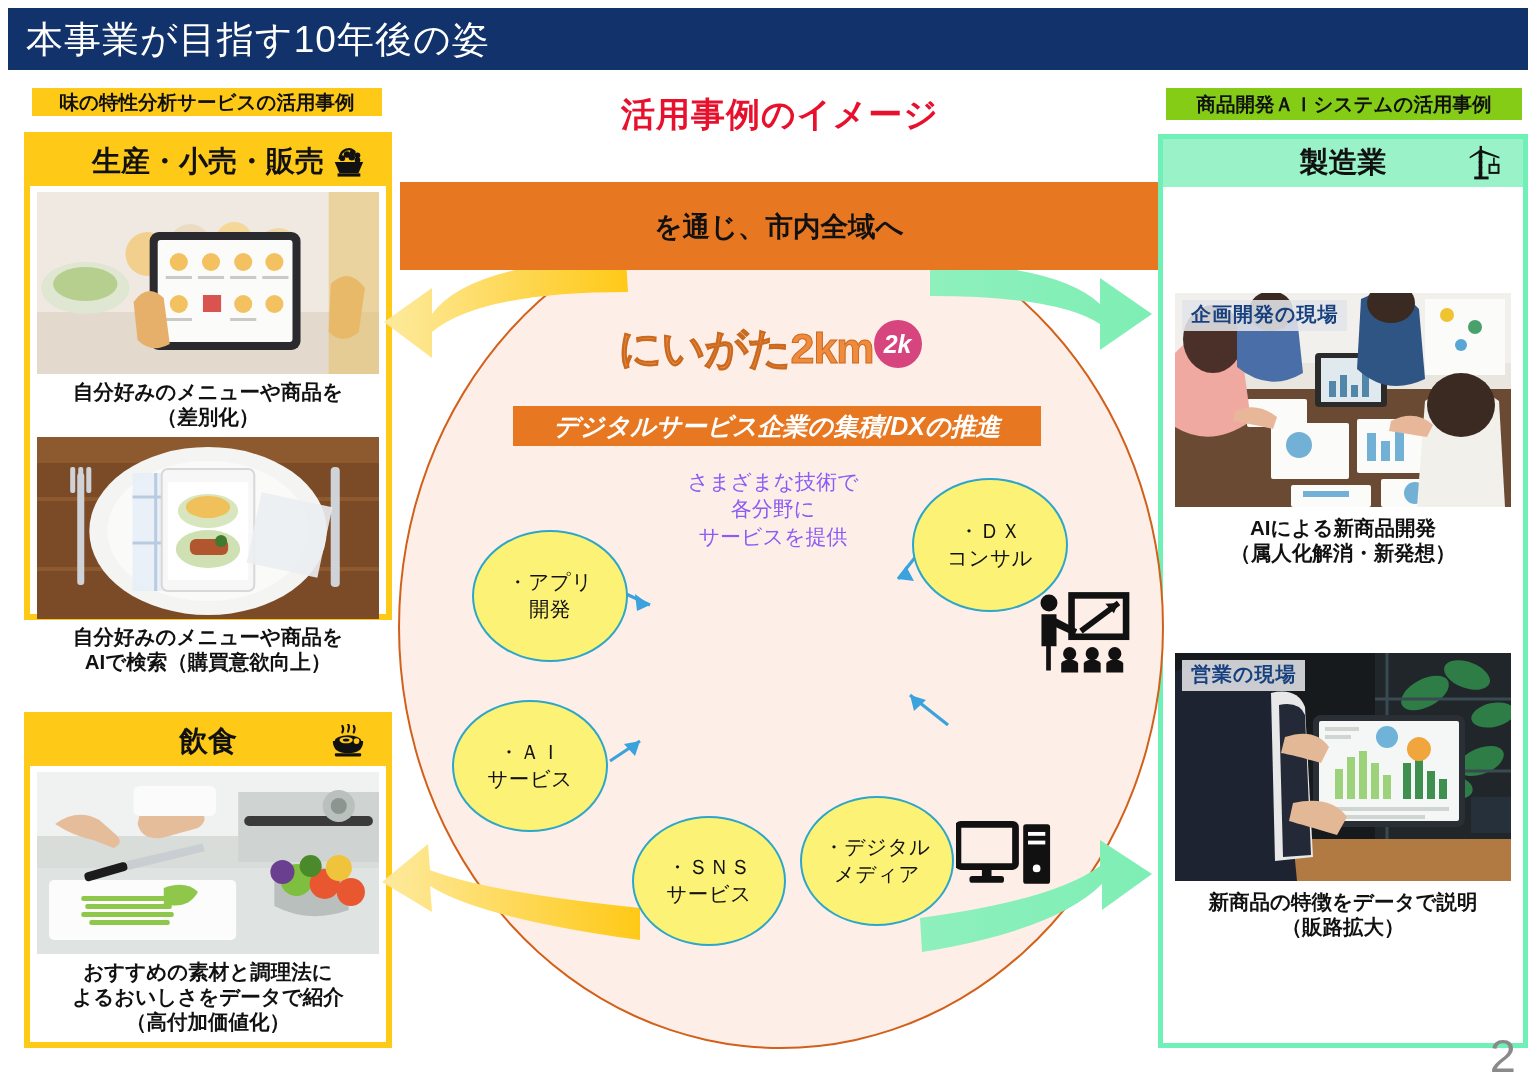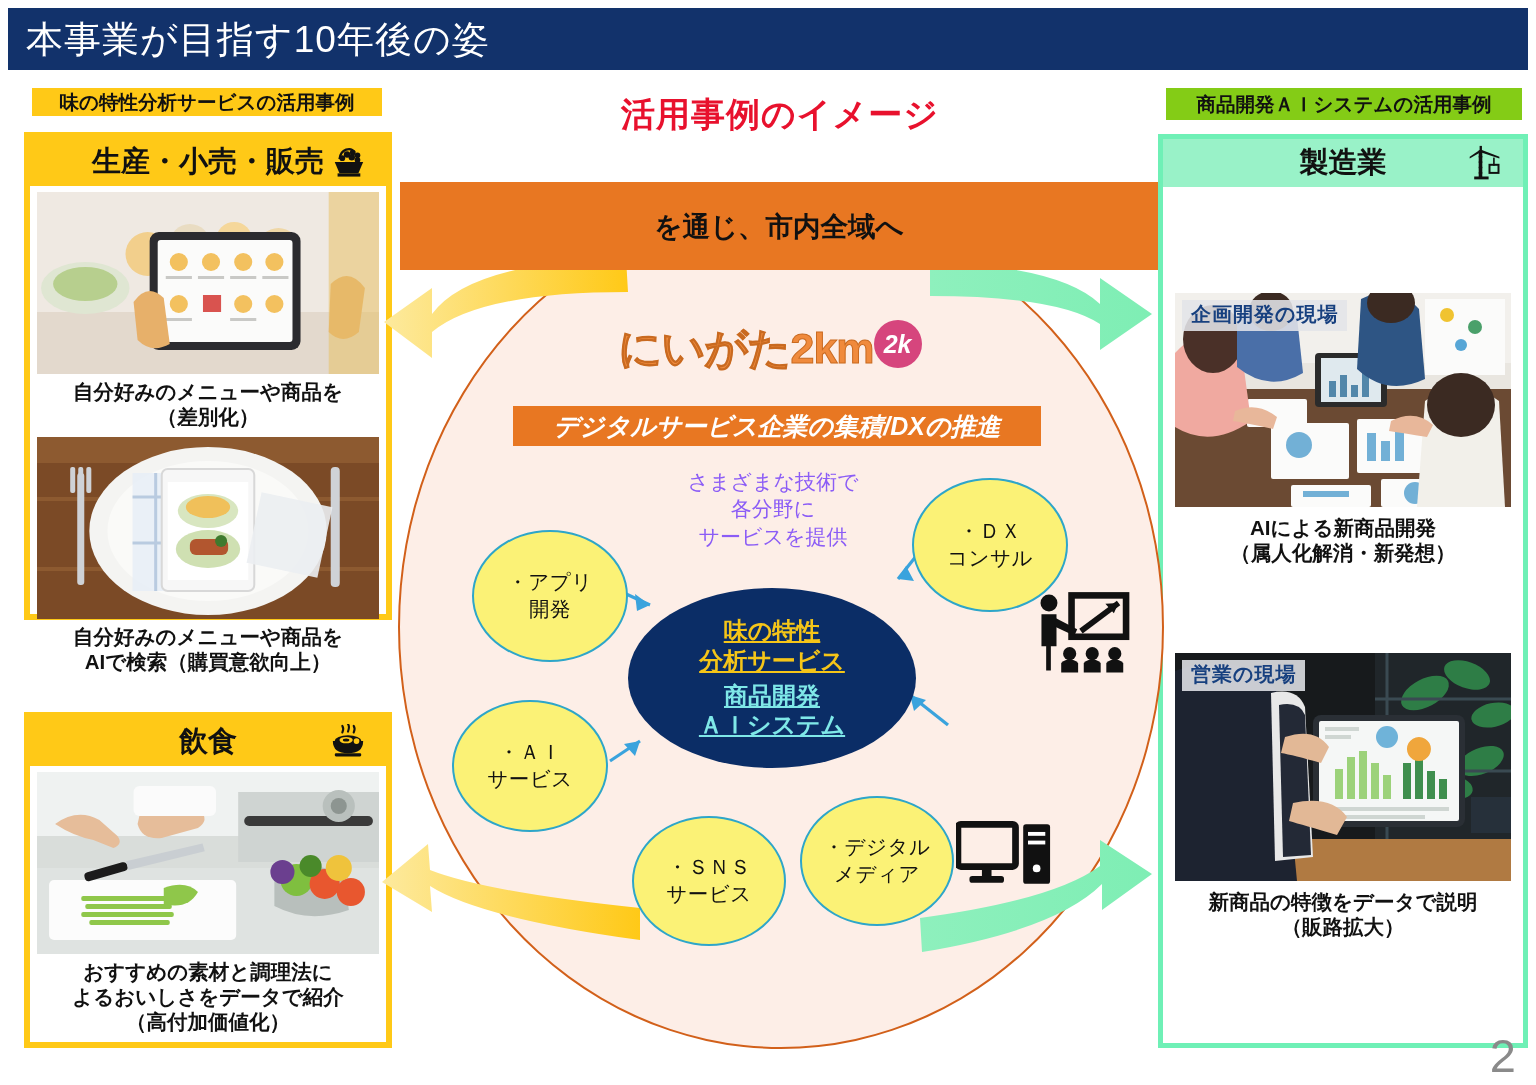--- a/index.html
+++ b/index.html
@@ -492,26 +492,20 @@
     <g fill="#3aa3dd">
       <path d="M252 400 l-15 -11 l2 17 Z"></path>
       <path d="M242 536 l-16 3 l11 12 Z"></path>
       <path d="M282 640 l-11 13 l17 2 Z"></path>
       <path d="M448 620 l-13 11 l17 3 Z"></path>
       <path d="M512 490 l4 16 l12 -11 Z"></path>
       <path d="M500 374 l16 2 l-8 -15 Z"></path>
     </g>
   </svg>
 
-  <div class="coreoval">
-    <div class="l1">味の特性
-分析サービス</div>
-    <div class="l2">商品開発
-ＡＩシステム</div>
-  </div>
 
   <div class="bub" style="left:472px;top:530px;width:152px;height:128px;">・アプリ
 開発</div>
   <div class="bub" style="left:452px;top:700px;width:152px;height:128px;">・ＡＩ
 サービス</div>
   <div class="bub" style="left:632px;top:816px;width:150px;height:126px;">・ＳＮＳ
 サービス</div>
   <div class="bub" style="left:800px;top:796px;width:150px;height:126px;">・デジタル
 メディア</div>
   <div class="bub" style="left:912px;top:478px;width:152px;height:130px;">・ＤＸ

